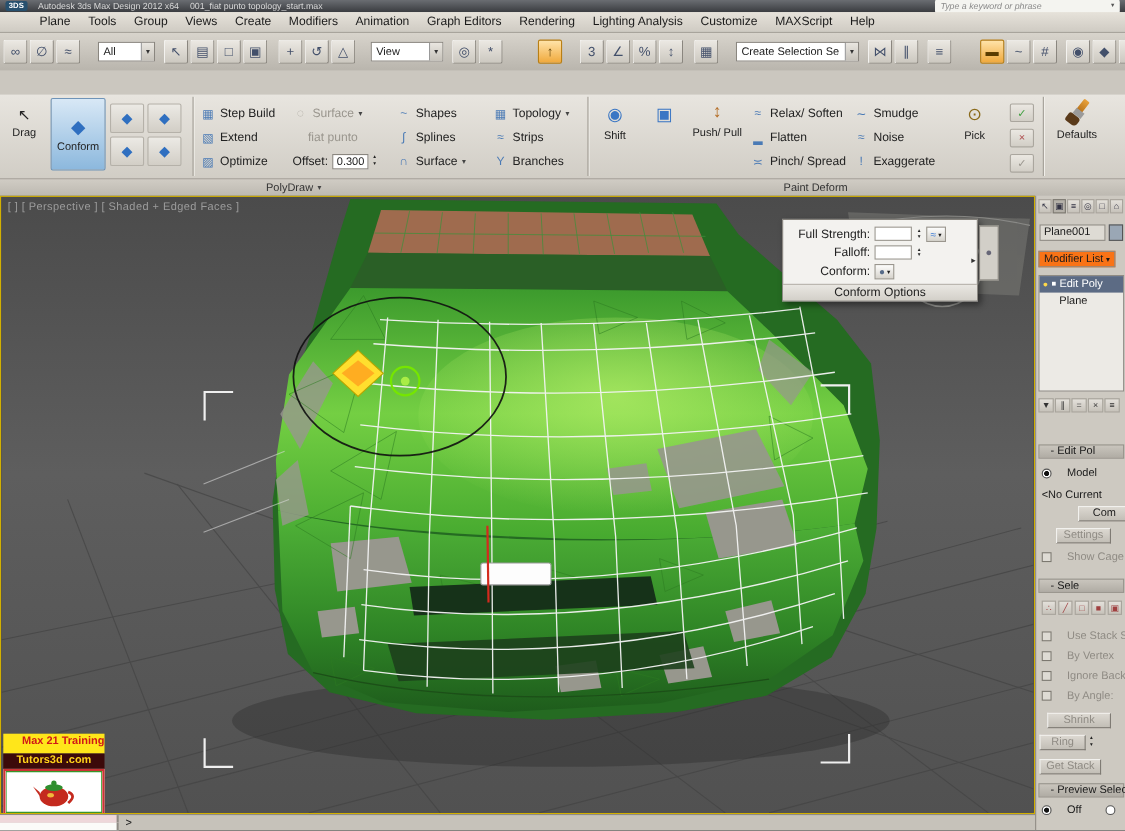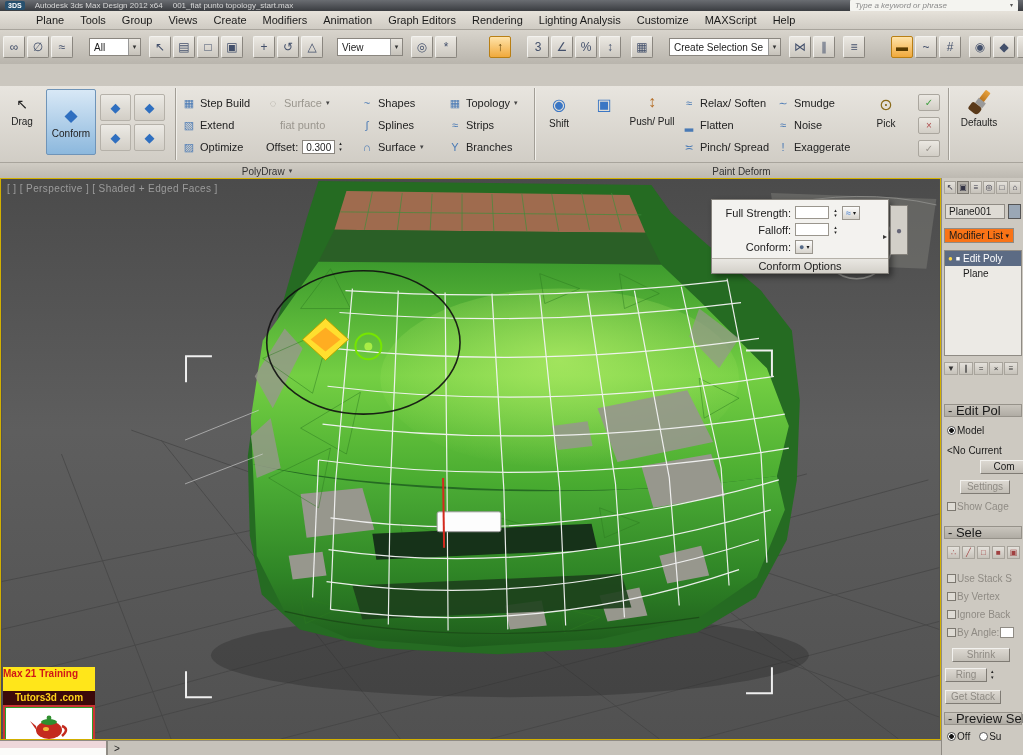--- a/index.html
+++ b/index.html
@@ -61,21 +61,21 @@
   .plabel{width:78px;text-align:right;padding-right:2px;color:#222}
   .pspinbox{width:34px;height:13px;background:#fff;border:1px solid #9a968e}
   .parrows{display:flex;flex-direction:column;font-size:5px;line-height:5px;color:#222;width:9px;text-align:center}
   .picon{height:14px;border:1px solid #9a968e;background:linear-gradient(#fdfdfc,#d6d3cc);display:flex;align-items:center;gap:2px;padding:0 3px;font-size:9px}
   .pcaption{margin-top:3px;height:15px;line-height:15px;text-align:center;background:linear-gradient(#e9e7e2,#d3d0c9);border-top:1px solid #b5b1a9;color:#222}
   .pfly{position:absolute;right:1px;top:32px;font-size:8px;color:#333}
   .ghostpanel{position:absolute;left:889px;top:26px;width:18px;height:50px;background:#d2cfc8;border:1px solid #84817b;display:flex;align-items:center;justify-content:center;font-size:10px;color:#667}
 
   
   .wm{position:absolute;left:2px;top:488px;width:92px}
-  .wm1{background:#ffe61a;color:#d01818;font-weight:bold;font-size:10px;text-align:left;height:24px;line-height:14px;white-space:nowrap}
+  .wm1{background:#ffe61a;color:#d01818;font-weight:bold;font-size:10px;text-align:right;height:18px;line-height:14px;white-space:nowrap}
   .wm2{background:#3c0a0a;color:#ffd21a;font-weight:bold;font-size:10px;text-align:center;height:14px;line-height:14px;white-space:nowrap}
   .wmimg{background:#fff;height:42px;border:2px solid #cc3333;box-shadow:inset 0 0 0 1px #2aa02a;display:flex;align-items:center;justify-content:center}
 
   
   .status{left:0;top:740px;width:941px;height:15px;background:#c6c2ba;border-top:1px solid #8f8b84}
   .lp{position:absolute;left:0;top:0;width:108px;height:7px;background:#eed7da;border-right:2px solid #8f8b84}
   .lw{position:absolute;left:0;top:7px;width:108px;height:8px;background:#fbfbf9;border-right:2px solid #8f8b84}
   .prompt{position:absolute;left:114px;top:2px;font-size:10px;color:#222}
 
   
@@ -86,22 +86,22 @@
   .cp-name{position:absolute;left:3px;top:26px;width:60px;height:15px;background:#dedbd4;border:1px solid #8f8b84;line-height:13px;padding:0 3px;font-size:10px}
   .cp-swatch{position:absolute;left:66px;top:26px;width:13px;height:15px;background:#9aa7b5;border:1px solid #555}
   .cp-combo{position:absolute;left:2px;top:50px;width:70px;height:15px;background:#f97316;border:1px solid #8f8b84;display:flex;justify-content:space-between;align-items:center;padding:0 4px;font-size:10px}
   .cp-stack{position:absolute;left:2px;top:72px;width:78px;height:106px;background:#eceae5;border:1px solid #8f8b84}
   .stack-row{height:15px;display:flex;align-items:center;gap:3px;padding:0 3px;font-size:10px;white-space:nowrap}
   .stack-row.sel{background:#5c6b84;color:#fff}
   .stack-row .bulb{color:#ffd84a;font-size:8px}
   .stack-row .msq{font-size:7px}
   .cp-tools{position:absolute;left:2px;top:184px;display:flex;gap:1px}
   .cp-tool{width:14px;height:13px;border:1px solid #a8a49c;background:linear-gradient(#e4e1db,#c6c2ba);font-size:8px;display:flex;align-items:center;justify-content:center;color:#333}
-  .cp-head{position:absolute;left:2px;width:78px;height:13px;background:linear-gradient(#c9c5bd,#b0aca4);border:1px solid #96928a;font-size:13px;line-height:11px;padding-left:3px;white-space:nowrap}
-  .cp-row{position:absolute;left:5px;display:flex;align-items:center;gap:1px;height:13px;white-space:nowrap}
+  .cp-head{position:absolute;left:2px;width:78px;height:13px;background:linear-gradient(#c9c5bd,#b0aca4);border:1px solid #96928a;font-size:10px;line-height:11px;padding-left:10px;white-space:nowrap}
+  .cp-row{position:absolute;left:5px;display:flex;align-items:center;gap:14px;height:13px;white-space:nowrap}
   .radio{width:9px;height:9px;border:1px solid #555;border-radius:50%;background:#fff;flex:none}
   .radio.sel{background:radial-gradient(circle,#111 0 2px,#fff 2.6px)}
   .cbox{width:9px;height:9px;border:1px solid #7c7870;background:#dedbd4;flex:none}
   .cp-btn{position:absolute;height:14px;border:1px solid;border-color:#f2f1ee #7f7b74 #7f7b74 #f2f1ee;background:linear-gradient(#dcd8d1,#c2beb6);font-size:10px;line-height:12px;text-align:center;white-space:nowrap;overflow:hidden}
   .disabled{color:#8f8b84}
   .so{width:13px;height:13px;border:1px solid #a8a49c;background:linear-gradient(#e4e1db,#c6c2ba);font-size:8px;display:flex;align-items:center;justify-content:center;color:#a04040}
   .vbox-sm{width:14px;height:11px;background:#fff;border:1px solid #8f8b84;flex:none}
 </style>
 </head>
 <body>

